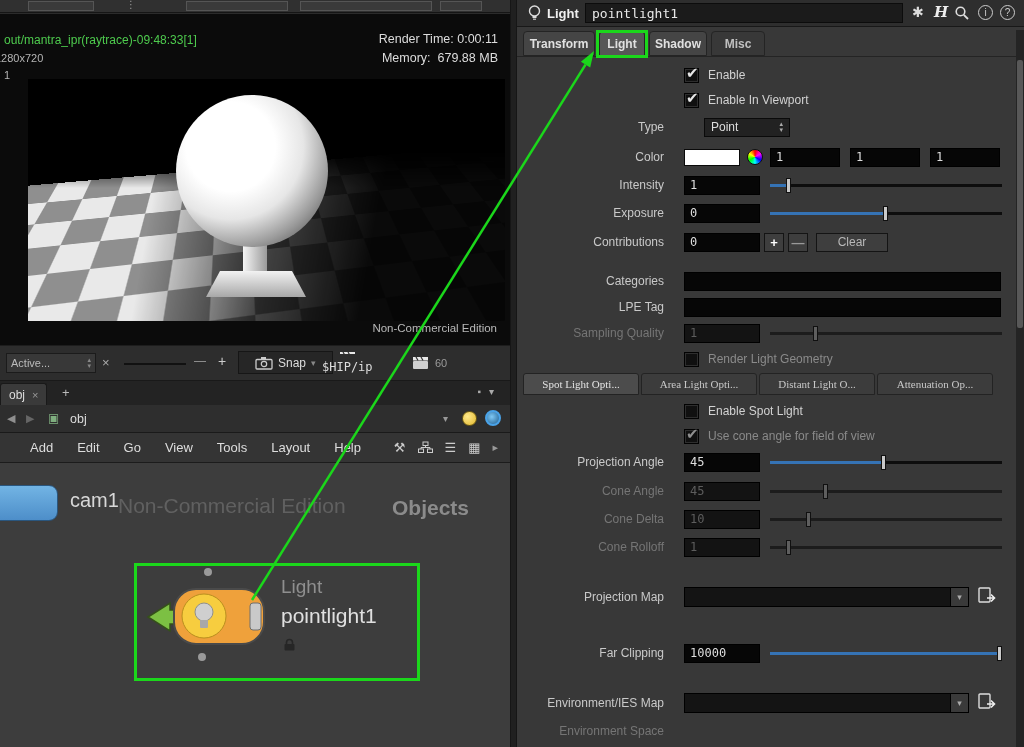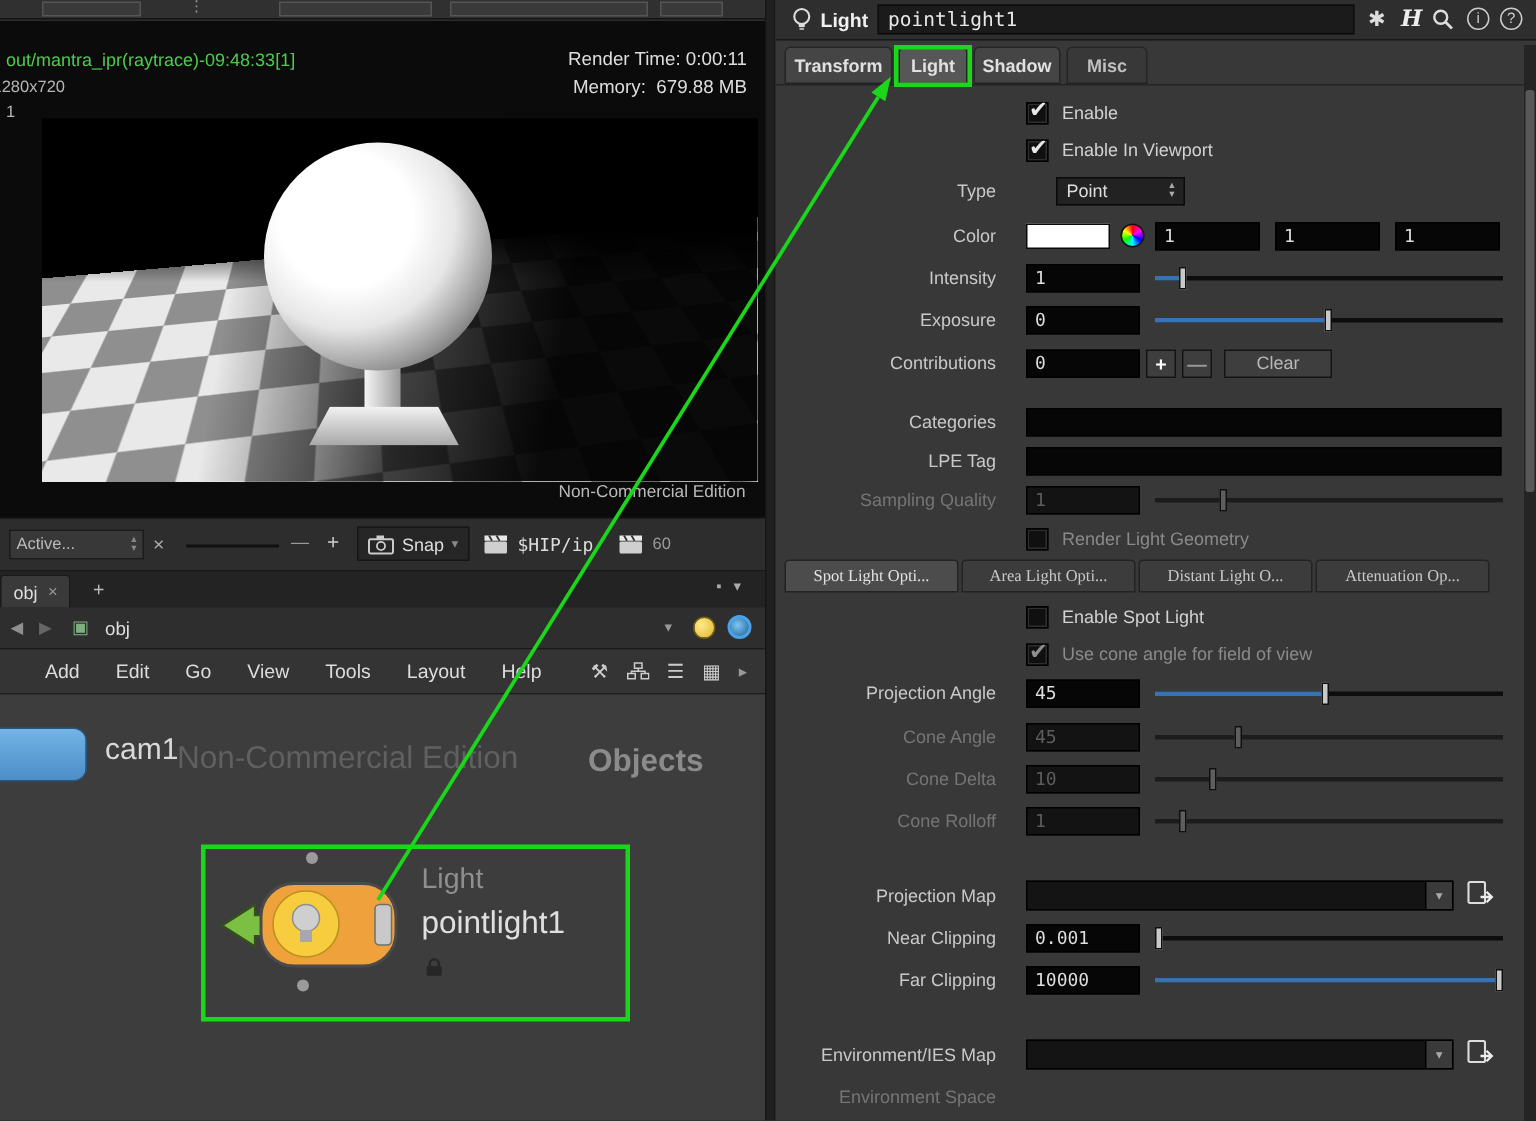--- a/index.html
+++ b/index.html
@@ -42,23 +42,23 @@
   .rv-edition { position:absolute; right:13px; top:308px; color:#b9b9b9; font-size:11.5px; }
 
   
   .playbar { position:absolute; left:0; top:346px; width:510px; height:35px; background:#2d2d2d; border-bottom:1px solid #191919; display:flex; align-items:center; }
   .active-dd { position:absolute; left:6px; top:7px; width:90px; height:20px; background:#383838; border:1px solid #1b1b1b; display:flex; align-items:center; padding:0 4px; color:#bbb; font-size:11px; }
   .active-dd .spin { margin-left:auto; color:#888; font-size:7px; line-height:6px; display:flex; flex-direction:column; }
   .pb-close { position:absolute; left:102px; top:9px; color:#aaa; font-size:13px; cursor:default; }
   .pb-track { position:absolute; left:124px; top:17px; width:62px; height:2px; background:#111; }
   .pb-minus { position:absolute; left:194px; top:8px; color:#999; font-size:12px; }
   .pb-plus  { position:absolute; left:218px; top:7px; color:#ccc; font-size:14px; }
-  .pb-snapbox { position:absolute; left:238px; top:5px; display:flex; align-items:center; gap:5px; background:#262626; border:1px solid #161616; height:23px; padding:0 6px; }
+  .pb-snapbox { position:absolute; left:238px; top:5px; display:flex; align-items:center; gap:5px; background:#262626; border:1px solid #161616; height:23px; padding:0 16px; }
   .pb-snap-label { color:#ddd; font-size:12px; }
-  .pb-hip { position:absolute; left:318px; top:5px; display:flex; align-items:center; gap:6px; height:23px; padding:0 4px; }
+  .pb-hip { position:absolute; left:318px; top:5px; display:flex; align-items:center; gap:6px; height:23px; padding:0 4px;flex-direction:column; }
   .pb-hip-label { color:#ddd; font-size:12px; font-family:"DejaVu Sans Mono",monospace; }
   .pb-fps { position:absolute; left:412px; top:5px; display:flex; align-items:center; gap:6px; height:23px; }
   .pb-fps-label { color:#9a9a9a; font-size:11px; }
 
   
   .net-tabs { position:absolute; left:0; top:381px; width:510px; height:24px; background:#232323; }
   .net-tab { position:absolute; left:0; top:2px; height:22px; background:#3a3a3a; border:1px solid #191919; border-bottom:none; border-radius:3px 3px 0 0; display:flex; align-items:center; gap:7px; padding:0 8px; color:#ddd; font-size:12px; }
   .net-tab .x { color:#999; font-size:11px; }
   .net-tab-add { position:absolute; left:62px; top:4px; color:#bbb; font-size:13px; }
   .net-tabs .right-ic { position:absolute; right:8px; top:5px; color:#aaa; font-size:10px; letter-spacing:8px; }
@@ -464,28 +464,20 @@
       <span class="arrow-btn">▾</span>
     </div>
     <span class="chooser">
       <svg width="19" height="19">
         <rect x="2" y="2" width="11" height="14" rx="1" fill="none" stroke="#ddd" stroke-width="1.4"></rect>
         <path d="M10 12 h7 M14 8.5 l3.5 3.5 L14 15.5" fill="none" stroke="#eee" stroke-width="1.6"></path>
       </svg>
     </span>
   </div>
 
-  <div class="row" style="top:613px;">
-    <span class="plabel">Near Clipping</span>
-    <input class="tf ctrl" value="0.001" style="">
-    <div class="slider" style="--fill:1.5%;">
-        <div class="fill"></div>
-        <div class="handle"></div>
-      </div>
-  </div>
   <div class="row" style="top:641px;">
     <span class="plabel">Far Clipping</span>
     <input class="tf ctrl" value="10000" style="">
     <div class="slider" style="--fill:99%;">
         <div class="fill"></div>
         <div class="handle"></div>
       </div>
   </div>
 
   <div class="row" style="top:691px;">

